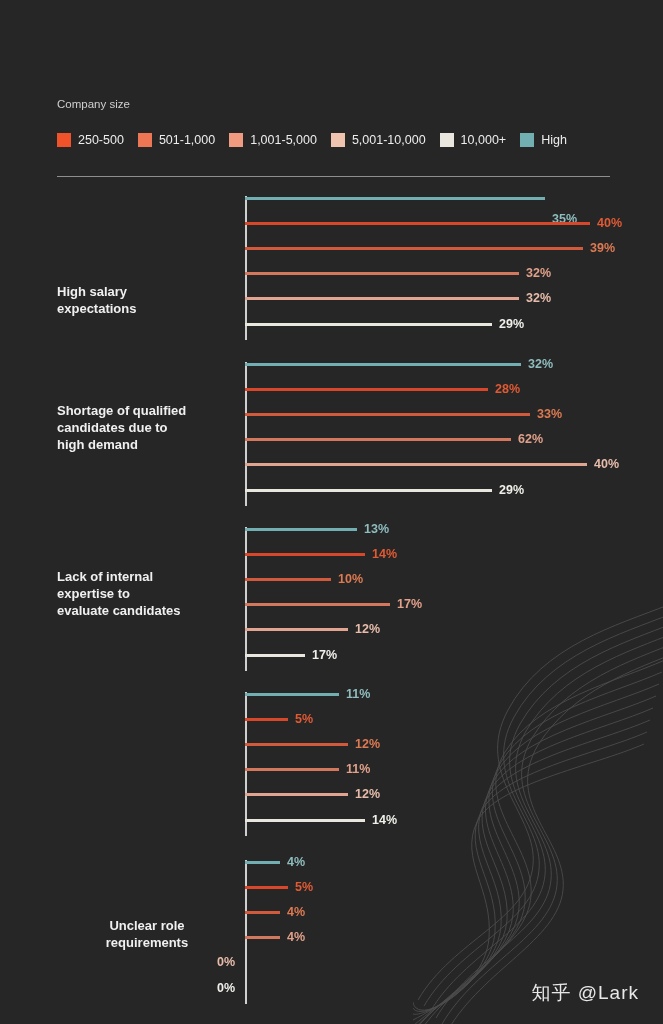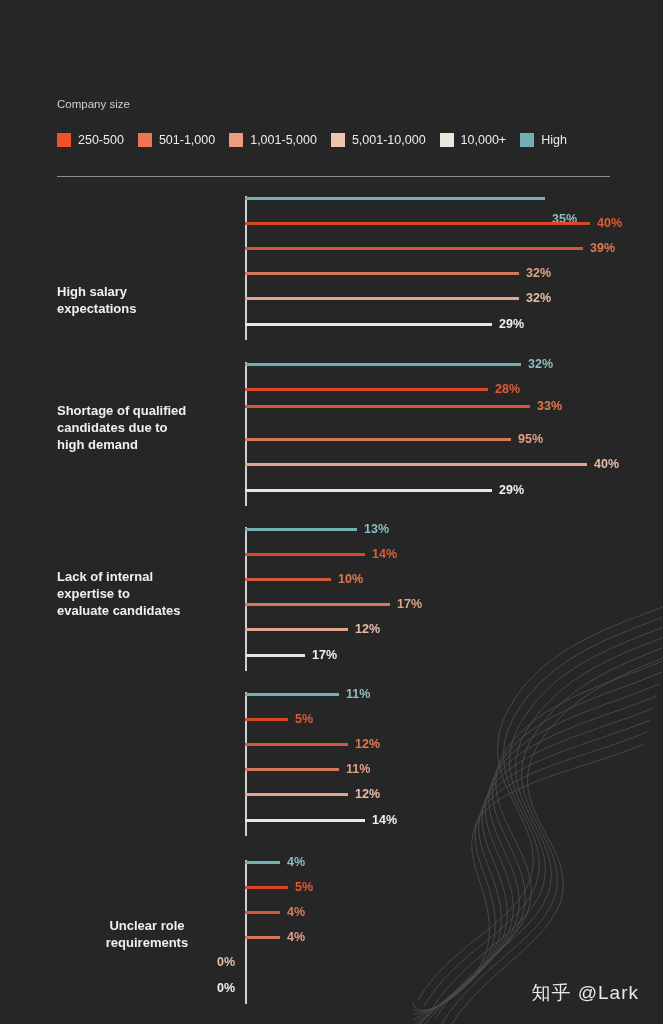--- a/index.html
+++ b/index.html
@@ -231,27 +231,27 @@
 high demand</div>
         <div class="axis-line" style="top: 0px; height: 144px;"></div>
         <div class="bar-row" style="top: -8px;">
           <div class="bar" style="width: 276px; background: rgb(114, 175, 179);"></div>
           <span class="bar-value" style="color: rgb(143, 188, 190);">32%</span>
         </div>
         <div class="bar-row" style="top: 17px;">
           <div class="bar" style="width: 243px; background: rgb(216, 71, 42);"></div>
           <span class="bar-value" style="color: rgb(224, 90, 52);">28%</span>
         </div>
-        <div class="bar-row" style="top: 34px;">
+        <div class="bar-row" style="top: 42px;">
           <div class="bar" style="width: 285px; background: rgb(209, 90, 60);"></div>
           <span class="bar-value" style="color: rgb(221, 122, 82);">33%</span>
         </div>
         <div class="bar-row" style="top: 67px;">
           <div class="bar" style="width: 266px; background: rgb(212, 120, 93);"></div>
-          <span class="bar-value" style="color: rgb(224, 160, 138);">95%</span>
+          <span class="bar-value" style="color: rgb(224, 160, 138);">62%</span>
         </div>
         <div class="bar-row" style="top: 92px;">
           <div class="bar" style="width: 342px; background: rgb(224, 164, 145);"></div>
           <span class="bar-value" style="color: rgb(231, 188, 170);">40%</span>
         </div>
         <div class="bar-row" style="top: 118px;">
           <div class="bar" style="width: 247px; background: rgb(232, 230, 221);"></div>
           <span class="bar-value" style="color: rgb(240, 239, 233);">29%</span>
         </div>
       </div>

